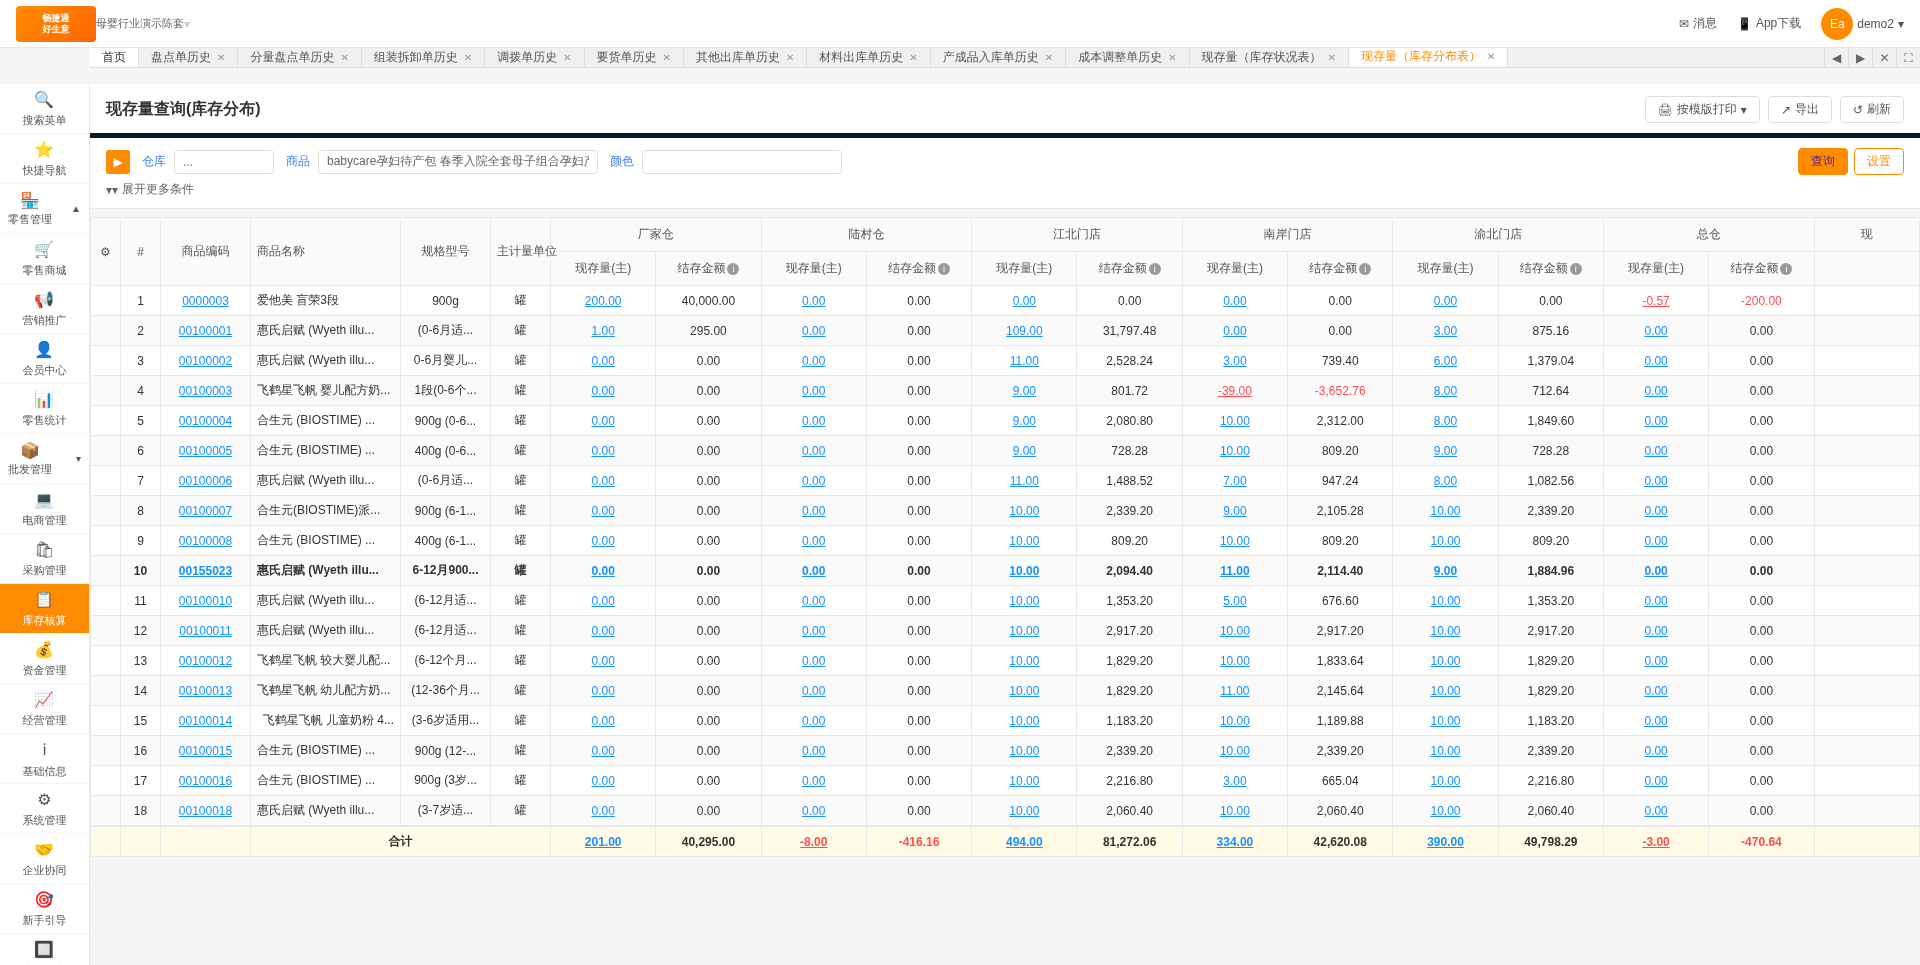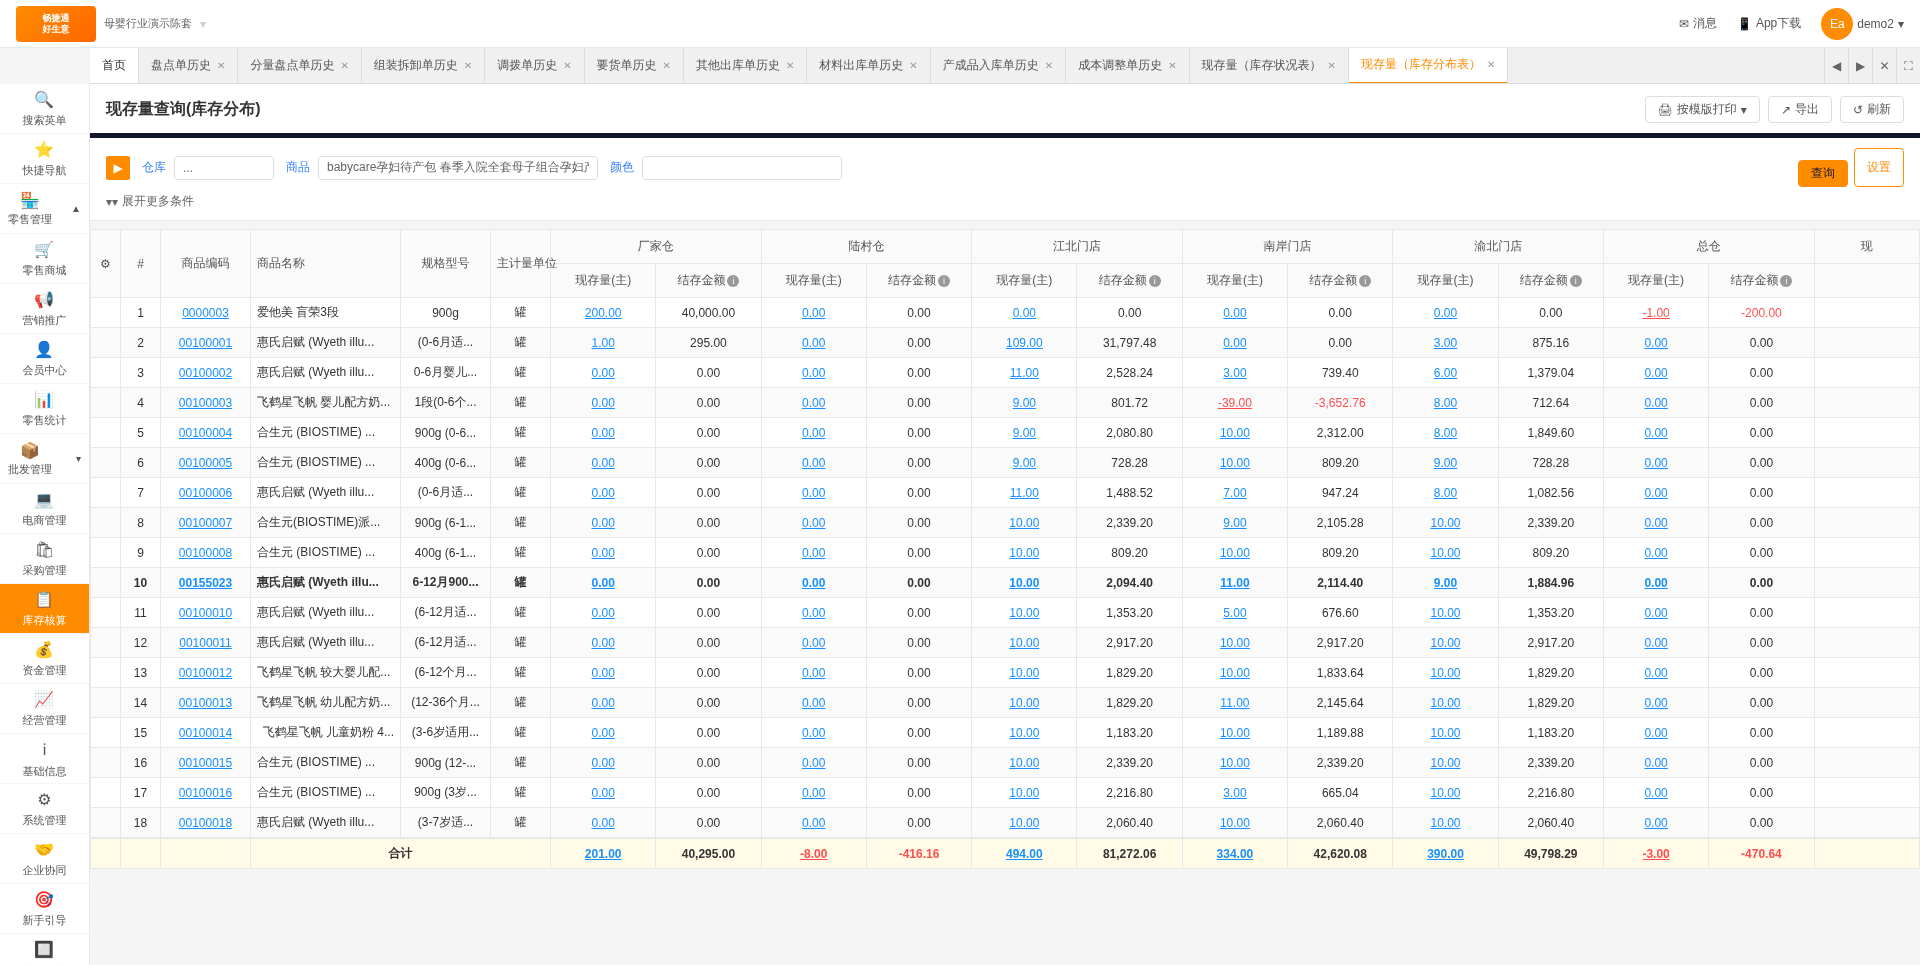--- a/index.html
+++ b/index.html
@@ -16,21 +16,20 @@
       border-bottom: 1px solid #e8e8e8;
       position: fixed;
       top: 0;
       left: 0;
       right: 0;
       z-index: 100;
     }
     .logo-area {
       display: flex;
       align-items: center;
-      gap: 8px;
     }
     .logo-img {
       width: 80px;
       height: 36px;
       background: linear-gradient(135deg, #ff8c00, #ff6600);
       border-radius: 4px;
       display: flex;
       align-items: center;
       justify-content: center;
       color: white;
@@ -56,21 +55,21 @@
       background: #ff8c00;
       display: flex;
       align-items: center;
       justify-content: center;
       color: white;
       font-size: 12px;
     }
 
     
     .tab-bar {
-      height: 36px;
+      height: 20px;
       background: #f0f0f0;
       display: flex;
       align-items: center;
       position: fixed;
       top: 48px;
       left: 90px;
       right: 0;
       z-index: 99;
       overflow: hidden;
       border-bottom: 1px solid #ddd;
@@ -186,23 +185,22 @@
       font-size: 12px;
       display: flex;
       align-items: center;
       gap: 4px;
       border: 1px solid #ddd;
       background: #fff;
       color: #555;
     }
     .btn-primary {
       background: #ff8c00;
-      color: #0f172a;
+      color: #4c1d95;
       border-color: #ff8c00;
-      margin-top: 12px;
     }
     .btn-outline {
       background: #fff;
       color: #ff8c00;
       border-color: #ff8c00;
     }
 
     
     .filter-area {
       background: #fff;
@@ -605,21 +603,21 @@
             <td class="td-link">200.00</td>
             <td>40,000.00</td>
             <td class="td-link">0.00</td>
             <td>0.00</td>
             <td class="td-link">0.00</td>
             <td>0.00</td>
             <td class="td-link">0.00</td>
             <td>0.00</td>
             <td class="td-link">0.00</td>
             <td>0.00</td>
-            <td class="td-link td-red">-1.00</td>
+            <td class="td-link td-red">-0.57</td>
             <td class="td-red">-200.00</td>
             <td></td>
           </tr>
           <tr style="background: rgb(250, 250, 250);">
             <td></td>
             <td>2</td>
             <td class="td-link">00100001</td>
             <td style="text-align: left;">惠氏启赋 (Wyeth illu...</td>
             <td>(0-6月适...</td>
             <td>罐</td>

